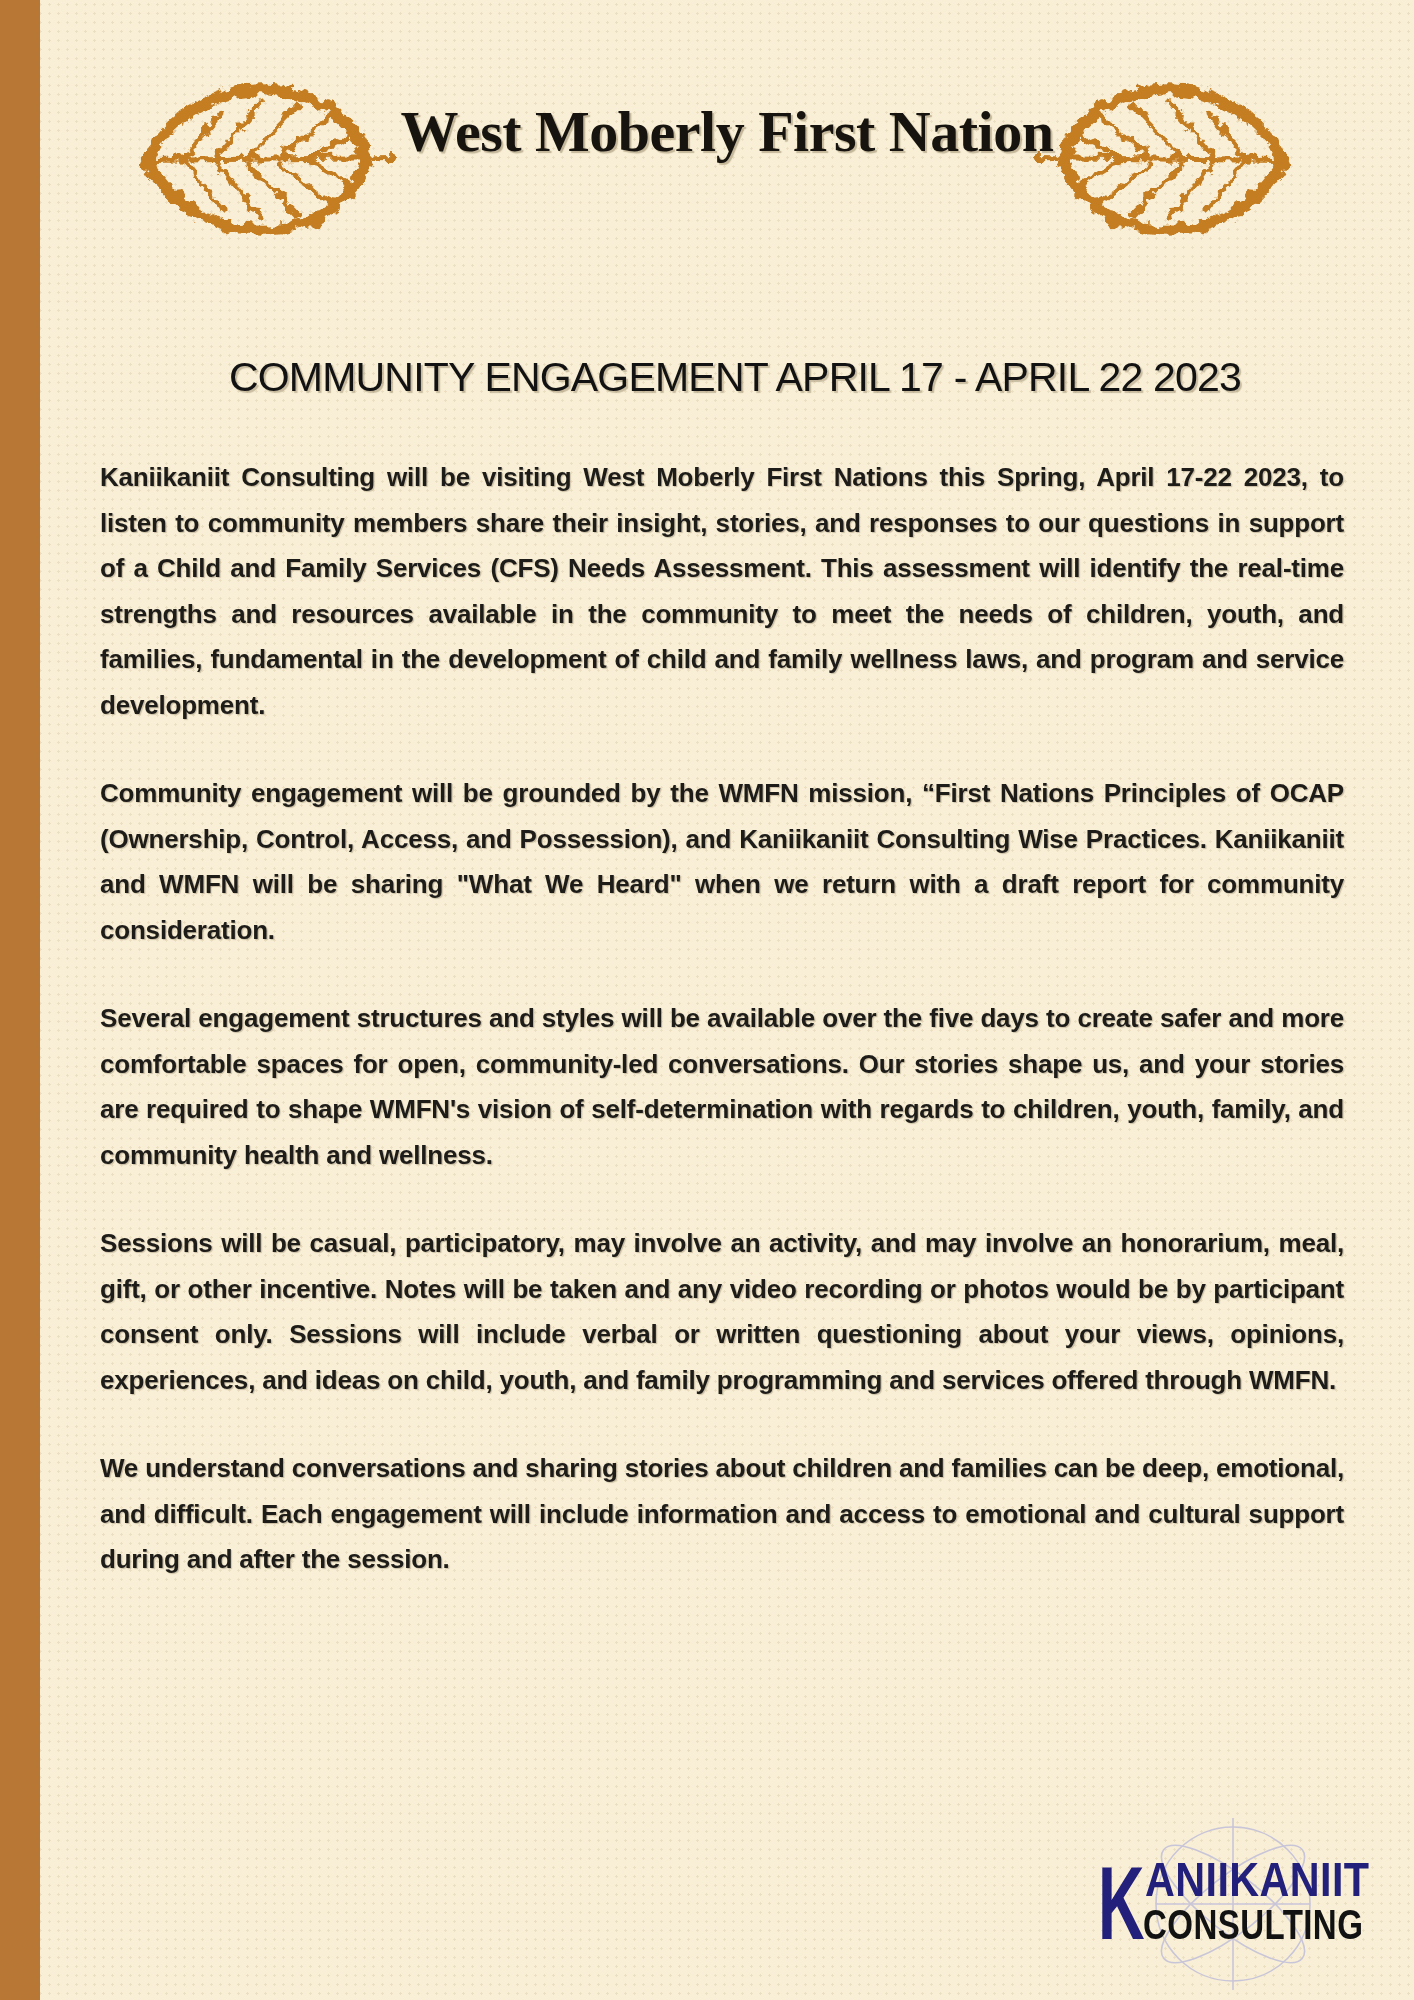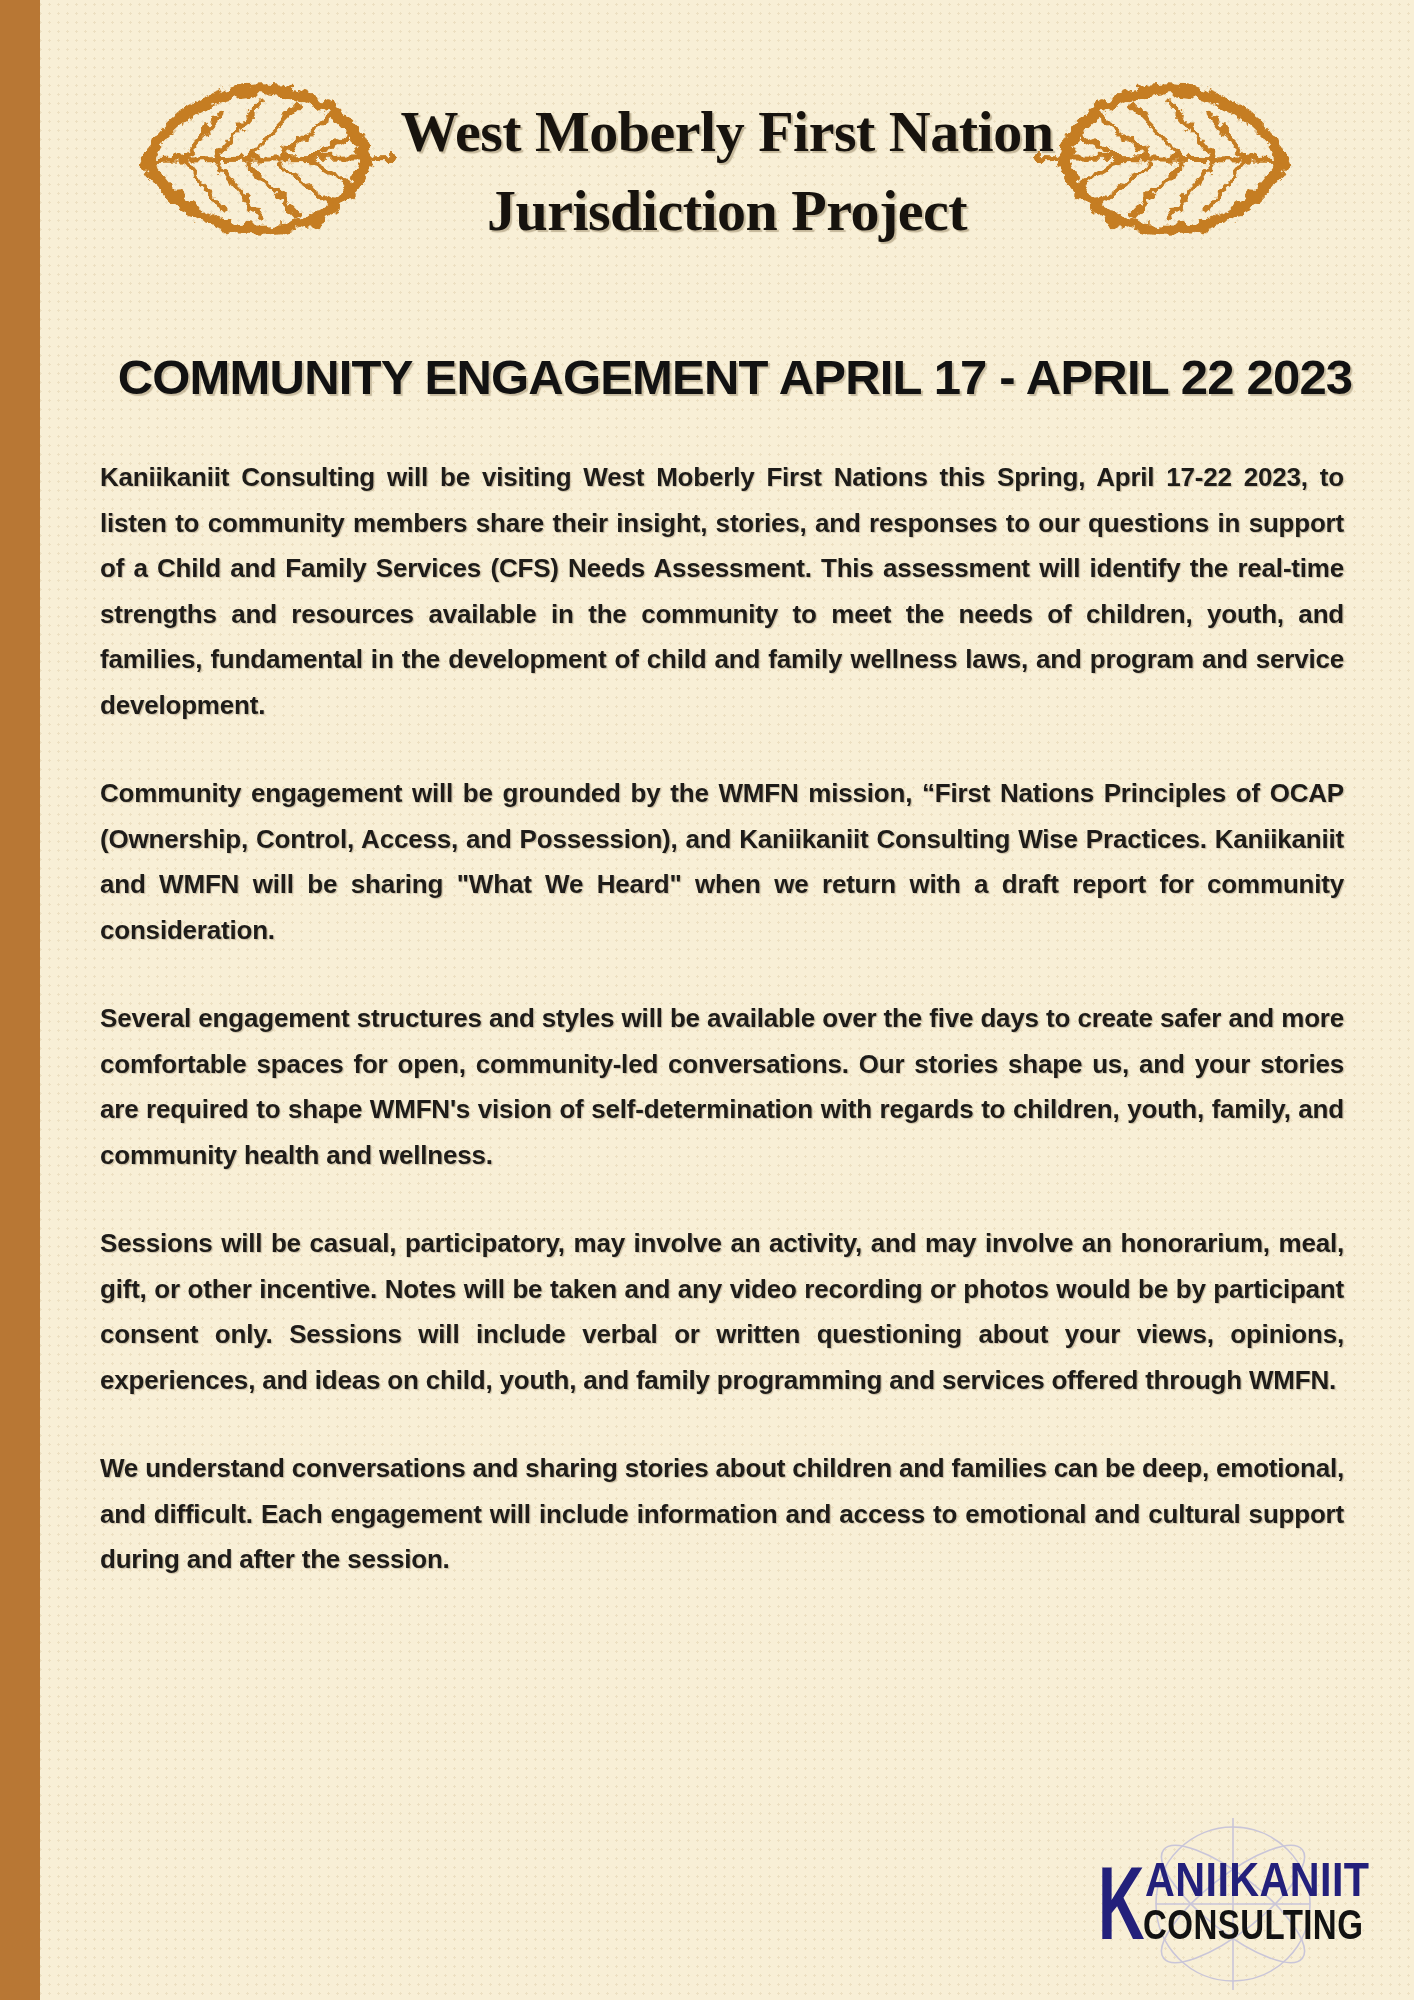--- a/index.html
+++ b/index.html
@@ -40,22 +40,22 @@
     font-weight:400;
     letter-spacing:0.5px;
     color:#1c1b18;
     text-shadow:1.5px 1.5px 1px rgba(130,112,80,0.40);
   }
   
   .heading {
     position:absolute; left:56px; right:0; top:355px;
     margin:0;
     text-align:center;
-    font-size:49px; line-height:44px;
-    font-weight:700;
+    font-size:41px; line-height:44px;
+    font-weight:400;
     letter-spacing:-0.8px;
     color:#121212;
     text-shadow:2px 2px 1px rgba(130,112,80,0.40);
   }
   
   .body {
     position:absolute; left:100px; top:455px; width:1244px;font-weight:bold;
   }
   .body p {
     margin:0 0 43px 0;
@@ -119,21 +119,20 @@
       <path d="M48,84 L86,130" stroke-width="5"></path>
       <path d="M78,84 L124,138" stroke-width="5"></path>
       <path d="M110,84 L160,136" stroke-width="5"></path>
       <path d="M142,84 L196,126" stroke-width="5"></path>
       <path d="M174,82 L216,108" stroke-width="5"></path>
     </g>
   </svg>
 
   <header class="title-block">
     <div class="title-line">West Moberly First Nation</div>
-    <div class="title-line">Jurisdiction Project</div>
   </header>
 
   <h2 class="heading">COMMUNITY ENGAGEMENT APRIL 17 - APRIL 22 2023</h2>
 
   <main class="body">
     <p>Kaniikaniit Consulting will be visiting West Moberly First Nations this Spring, April 17-22 2023, to listen to community members share their insight, stories, and responses to our questions in support of a Child and Family Services (CFS) Needs Assessment. This assessment will identify the real-time strengths and resources available in the community to meet the needs of children, youth, and families, fundamental in the development of child and family wellness laws, and program and service development.</p>
     <p>Community engagement will be grounded by the WMFN mission, “First Nations Principles of OCAP (Ownership, Control, Access, and Possession), and Kaniikaniit Consulting Wise Practices. Kaniikaniit and WMFN will be sharing "What We Heard" when we return with a draft report for community consideration.</p>
     <p>Several engagement structures and styles will be available over the five days to create safer and more comfortable spaces for open, community-led conversations. Our stories shape us, and your stories are required to shape WMFN's vision of self-determination with regards to children, youth, family, and community health and wellness.</p>
     <p>Sessions will be casual, participatory, may involve an activity, and may involve an honorarium, meal, gift, or other incentive. Notes will be taken and any video recording or photos would be by participant consent only. Sessions will include verbal or written questioning about your views, opinions, experiences, and ideas on child, youth, and family programming and services offered through WMFN.</p>
     <p>We understand conversations and sharing stories about children and families can be deep, emotional, and difficult. Each engagement will include information and access to emotional and cultural support during and after the session.</p>

